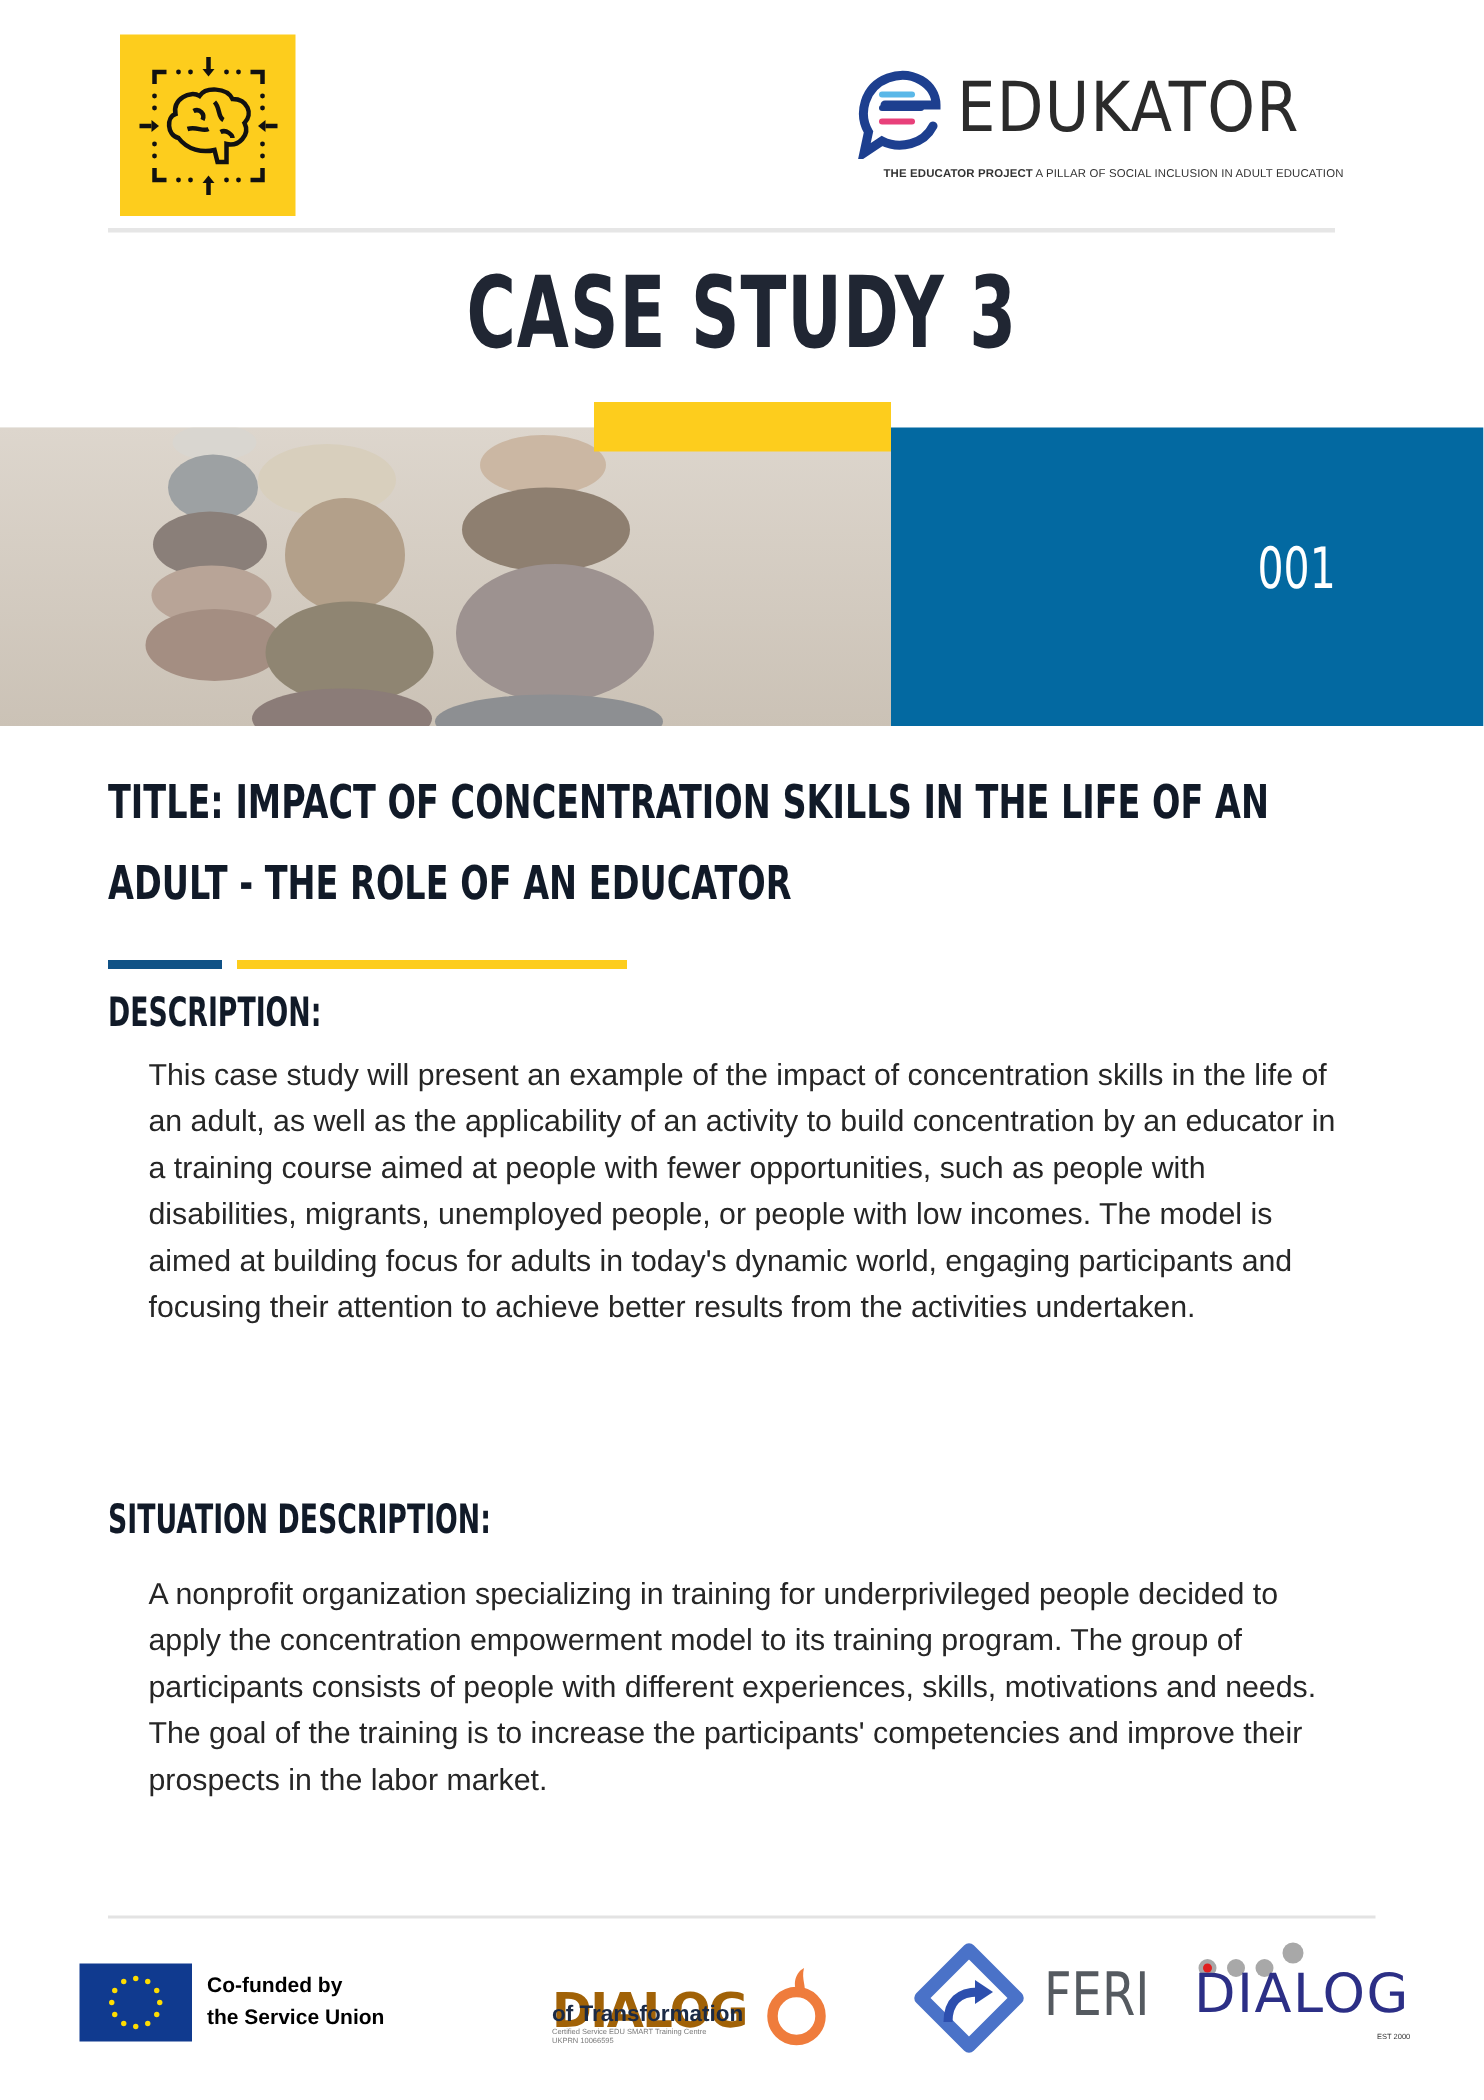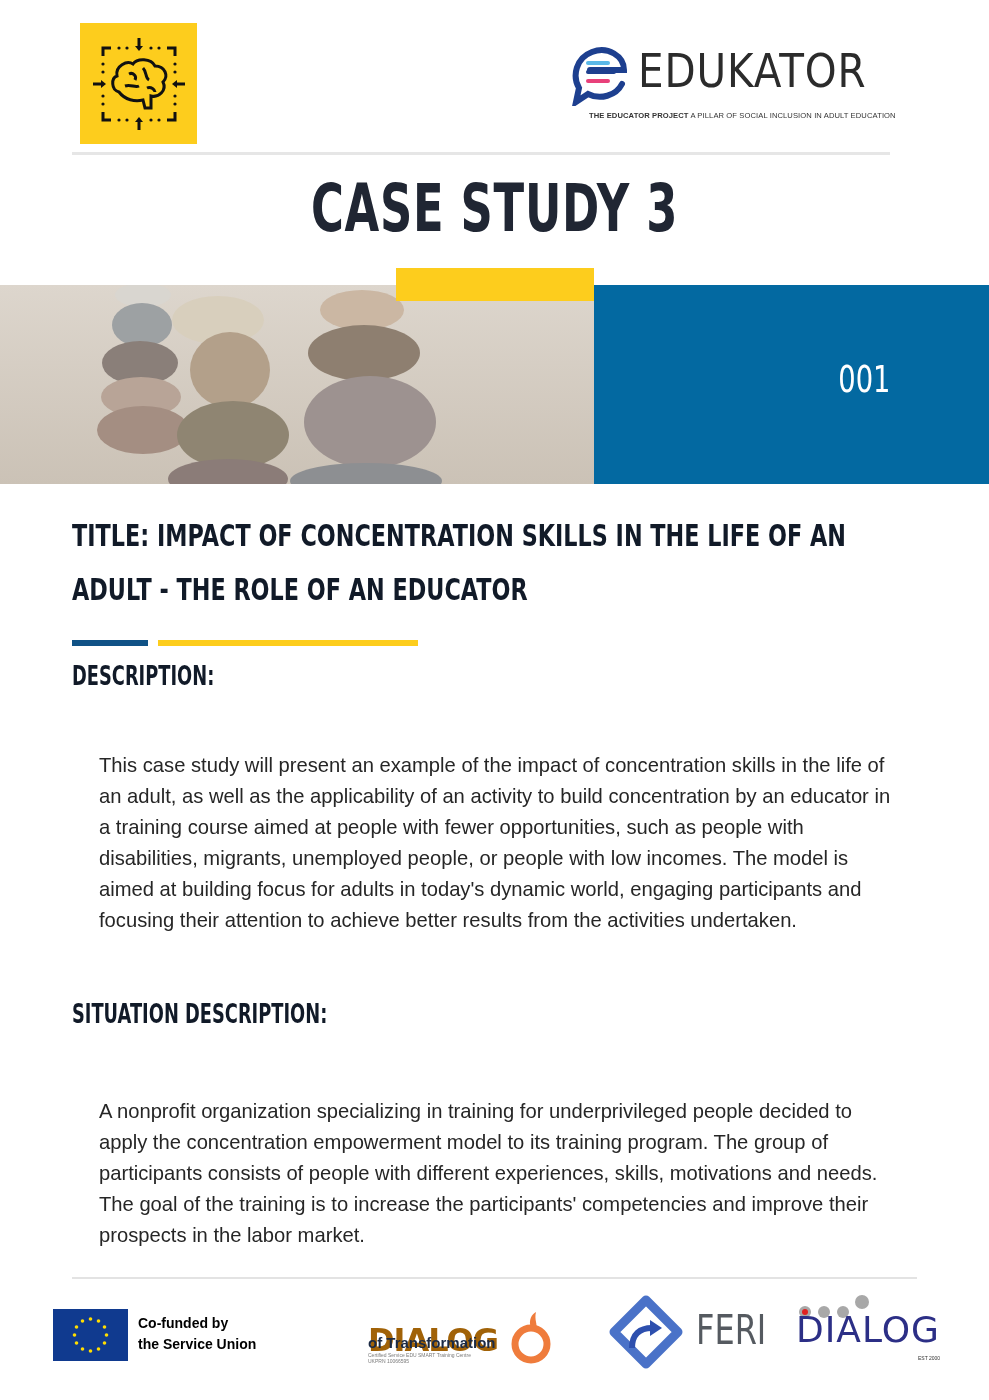--- a/index.html
+++ b/index.html
@@ -23,21 +23,21 @@
   .case-number { position: absolute; right: 98px; top: 72px; color: #ffffff; font-family: "DejaVu Sans", sans-serif; font-size: 38px; transform: scaleX(0.72); transform-origin: right center; }
 
   .title { position: absolute; left: 72px; top: 508px; width: 830px; font-family: "DejaVu Sans", sans-serif; font-weight: bold; font-size: 31px; line-height: 54px; color: #111a28; transform: scaleX(0.72); transform-origin: left top; width: 1150px; }
   .accent-blue { position: absolute; left: 72px; top: 640px; width: 76px; height: 6px; background: #105286; }
   .accent-yellow { position: absolute; left: 158px; top: 640px; width: 260px; height: 6px; background: #fdcd1d; }
 
   .section-heading { position: absolute; left: 72px; font-family: "DejaVu Sans", sans-serif; font-weight: bold; font-size: 27px; color: #111a28; transform: scaleX(0.66); transform-origin: left top; white-space: nowrap; }
   .h-desc { top: 660px; }
   .h-sit { top: 998px; }
 
-  .body-text { position: absolute; left: 99px; width: 800px; font-family: "Liberation Sans", sans-serif; font-size: 20.2px; line-height: 31px; color: #262626; margin-top: 48px; }
+  .body-text { position: absolute; left: 99px; width: 800px; font-family: "Liberation Sans", sans-serif; font-size: 20.2px; line-height: 31px; color: #262626; }
   .p-desc { top: 702px; }
   .p-sit { top: 1048px; }
 
   .bottom-rule { position: absolute; left: 72px; top: 1277px; width: 845px; height: 2px; background: #e3e3e3; }
 
   .eu-flag { position: absolute; left: 53px; top: 1309px; width: 75px; height: 52px; background: #103a8f; }
   .eu-text { position: absolute; left: 138px; top: 1313px; font-family: "Liberation Sans", sans-serif; font-weight: bold; font-size: 14px; line-height: 21px; color: #000000; }
 
   .dialog { position: absolute; left: 368px; top: 1304px; width: 190px; height: 66px; }
   .dialog .big { position: absolute; left: 0; top: 0; font-family: "DejaVu Sans", sans-serif; font-weight: bold; font-size: 32px; color: #a16207; letter-spacing: -1px; line-height: 1; margin-top: 20px; }

